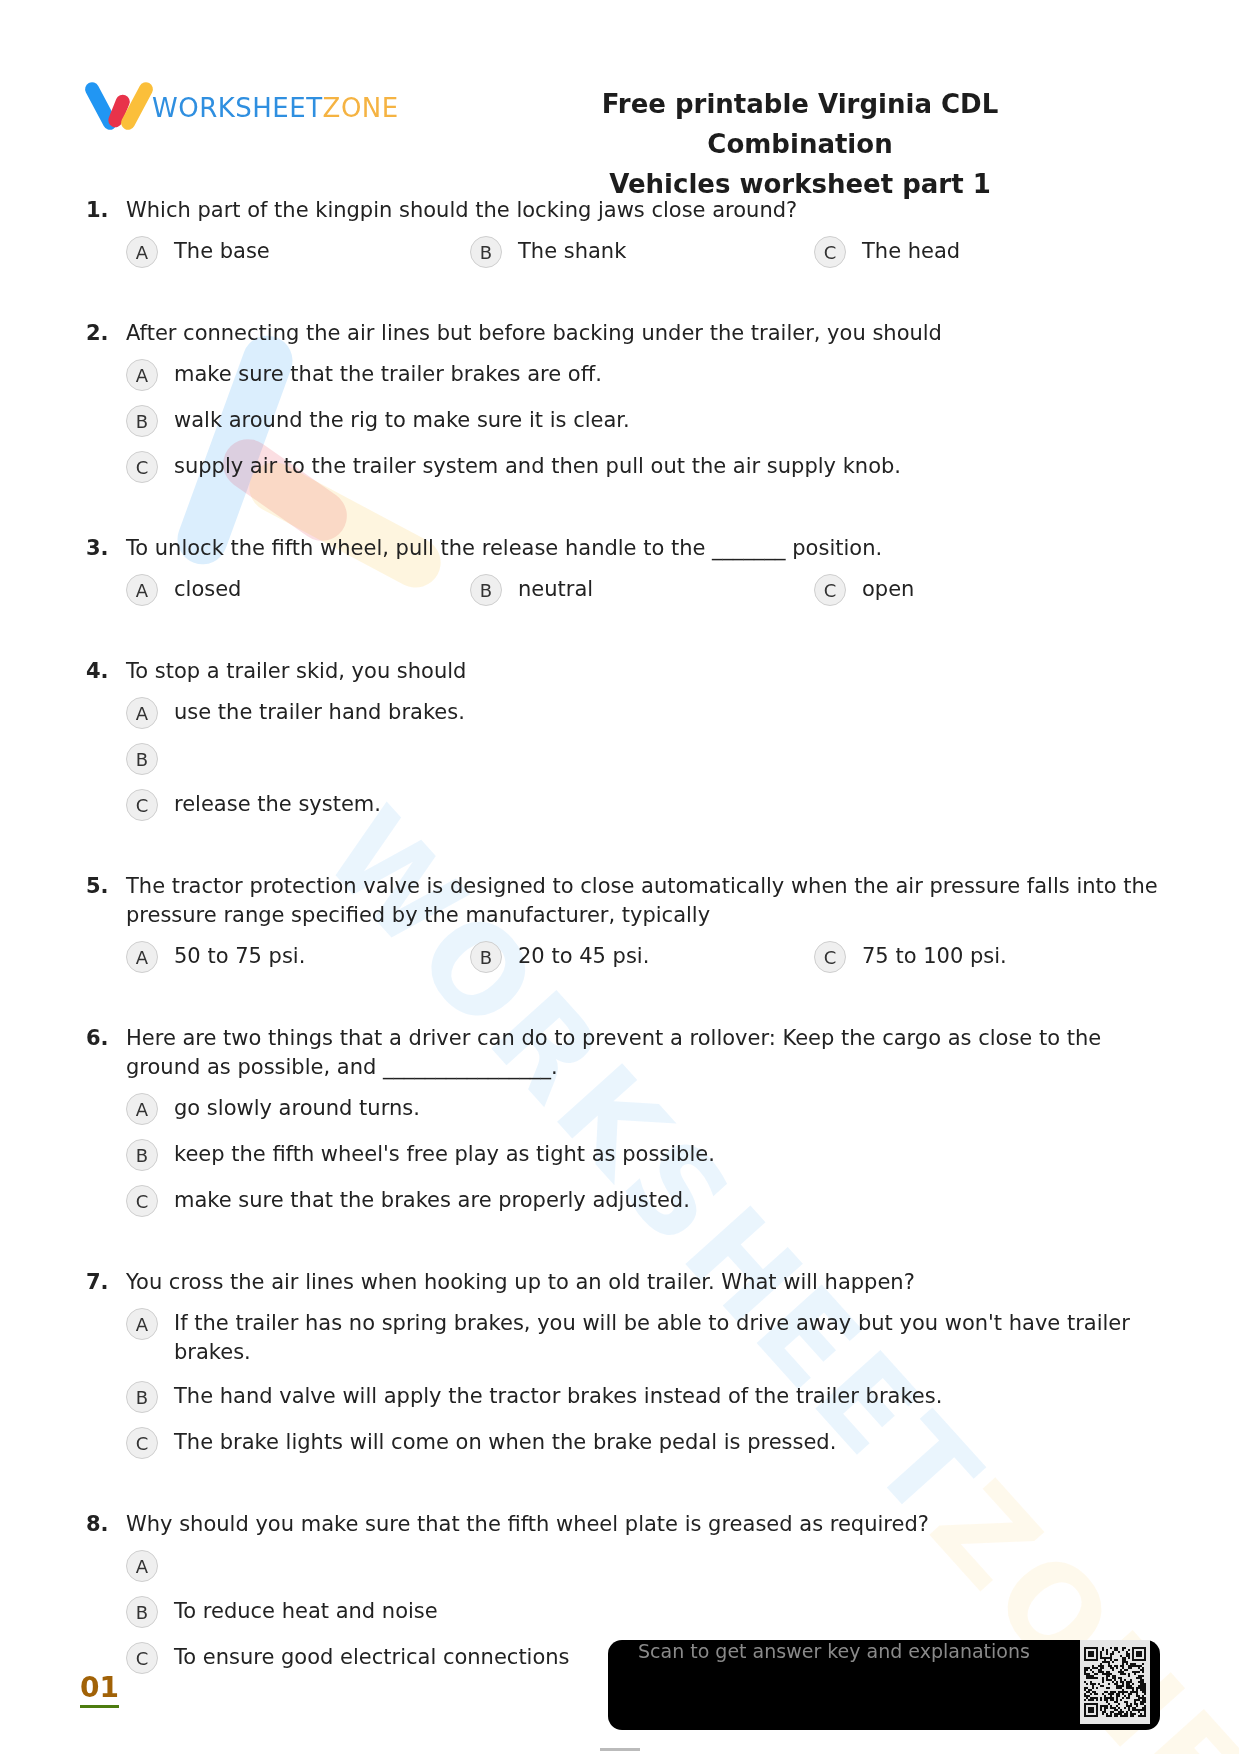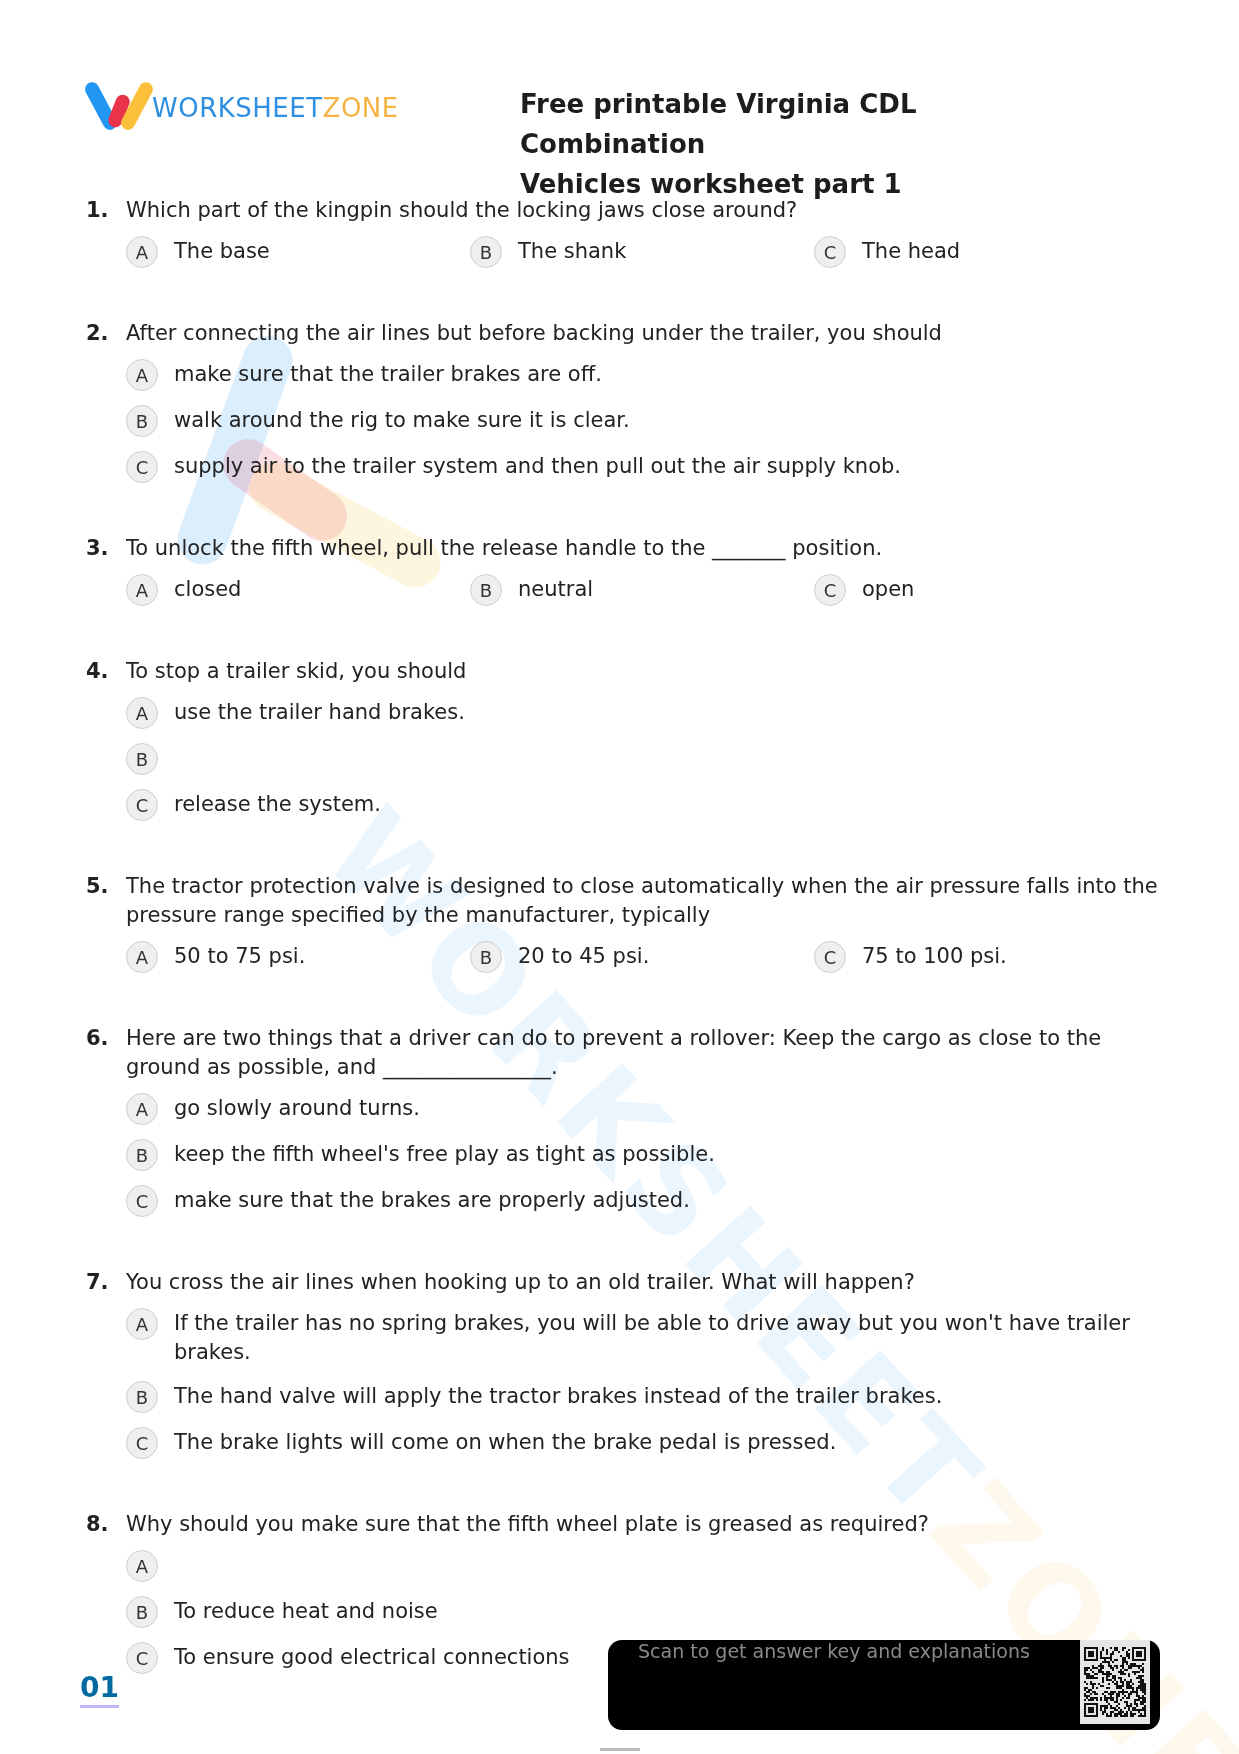--- a/index.html
+++ b/index.html
@@ -10,21 +10,21 @@
     .logo { position: absolute; left: 84px; top: 82px; display: flex; align-items: center; }
     .logo-mark { width: 68px; height: 52px; position: relative; }
     .logo-mark .bar { position: absolute; width: 14px; border-radius: 7px; }
     .logo-mark .b1 { background: #2196f3; height: 52px; left: 10px; top: -2px; transform: rotate(-28deg); }
     .logo-mark .b2 { background: #e8334a; height: 34px; left: 28px; top: 12px; transform: rotate(22deg); }
     .logo-mark .b3 { background: #fbbf3a; height: 52px; left: 46px; top: -2px; transform: rotate(28deg); }
     .logo-text { font-family: "DejaVu Sans", sans-serif; font-size: 26px; font-weight: normal; letter-spacing: 0.5px; }
     .logo-text .w { color: #2f8fe0; }
     .logo-text .z { color: #f5b342; }
 
-    .title { position: absolute; left: 520px; top: 84px; width: 560px; font-family: "DejaVu Sans", sans-serif; font-weight: bold; font-size: 26px; line-height: 40px; color: #1d1d1d; }
+    .title { position: absolute; left: 520px; top: 84px; width: 560px; text-align: center; font-family: "DejaVu Sans", sans-serif; font-weight: bold; font-size: 26px; line-height: 40px; color: #1d1d1d; }
 
     .watermark { position: absolute; left: 0; top: 0; width: 1239px; height: 1754px; pointer-events: none; overflow: hidden; }
     .wm-bar { position: absolute; border-radius: 30px; opacity: 0.16; }
     .wm-b1 { background: #2196f3; width: 50px; height: 240px; left: 210px; top: 330px; transform: rotate(20deg); }
     .wm-b2 { background: #e8334a; width: 50px; height: 140px; left: 260px; top: 420px; transform: rotate(-55deg); }
     .wm-b3 { background: #fbbf3a; width: 50px; height: 210px; left: 320px; top: 420px; transform: rotate(-62deg); }
     .wm-text { position: absolute; left: 350px; top: 760px; font-size: 120px; font-weight: bold; letter-spacing: 6px; transform: rotate(48deg); transform-origin: left center; opacity: 0.09; white-space: nowrap; }
     .wm-text .w { color: #2196f3; }
     .wm-text .z { color: #fbbf3a; }
 
@@ -34,21 +34,21 @@
     .q-num { width: 40px; flex: none; font-weight: bold; }
     .q-text { flex: 1; }
     .opts { margin-left: 40px; margin-top: 12px; display: flex; flex-wrap: wrap; }
     .opt { display: flex; align-items: flex-start; font-size: 21px; line-height: 29px; color: #222; margin-bottom: 15px; }
     .opt-letter { flex: none; width: 32px; height: 32px; border-radius: 50%; background: #efefef; border: 1px solid #cfcfcf; font-size: 18px; color: #333; display: flex; align-items: center; justify-content: center; margin-right: 16px; margin-top: -1px; }
     .opt-text { flex: 1; }
     .cols3 .opt { width: 344px; }
     .cols2 .opt { width: 562px; }
     .cols1 .opt { width: 100%; }
 
-    .page-num { position: absolute; left: 80px; top: 1672px; font-size: 28px; font-weight: bold; color: #0369a1; border-bottom: 3px solid #c4b5fd; line-height: 32px; padding-bottom: 1px; }
+    .page-num { position: absolute; left: 80px; top: 1672px; font-size: 28px; font-weight: bold; color: #a16207; border-bottom: 3px solid #4d7c0f; line-height: 32px; padding-bottom: 1px; }
     .scan-box { position: absolute; left: 608px; top: 1640px; width: 552px; height: 90px; background: #000000; border-radius: 14px; display: flex; align-items: flex-start; }
     .scan-text { margin-left: 30px; font-size: 19px; color: #8a8a8a; flex: 1; }
     .qr { width: 70px; height: 84px; background: #e6e6e6; margin-right: 10px; display: flex; align-items: center; justify-content: center; }
     .qr svg { display: block; }
     .footer-line { position: absolute; left: 600px; top: 1748px; width: 40px; height: 3px; background: #bbbbbb; }
   </style>
 </head>
 <body>
 
 <div class="watermark">

